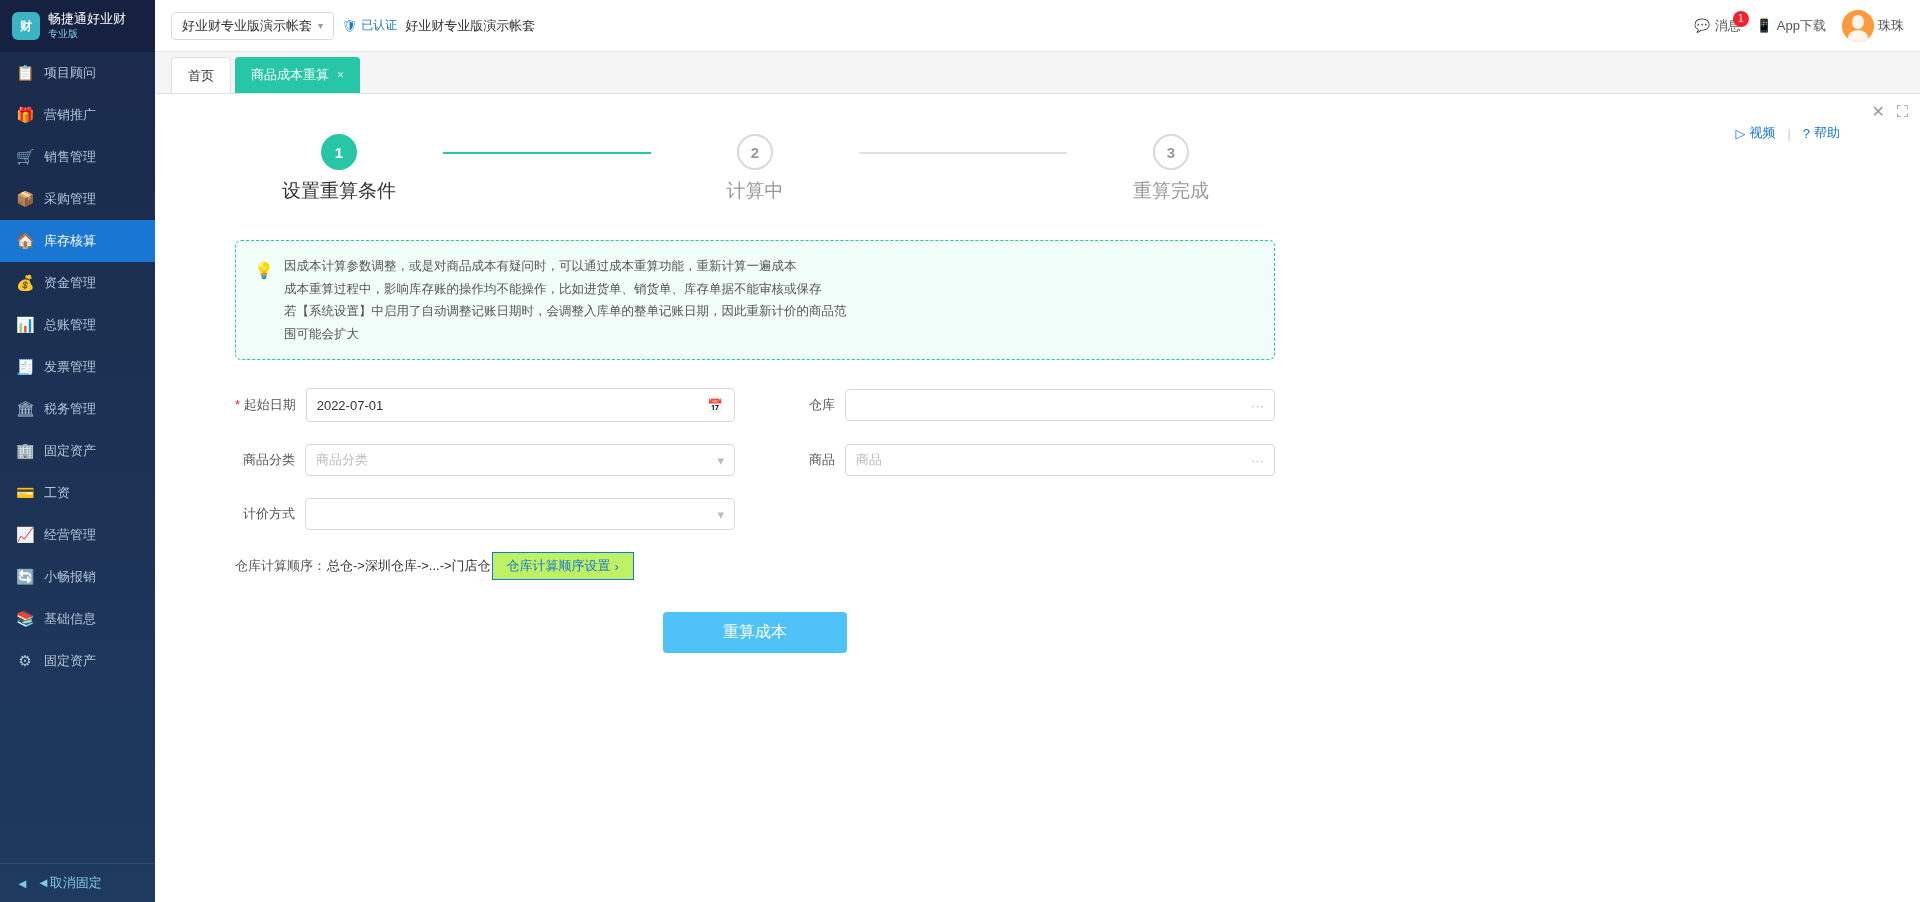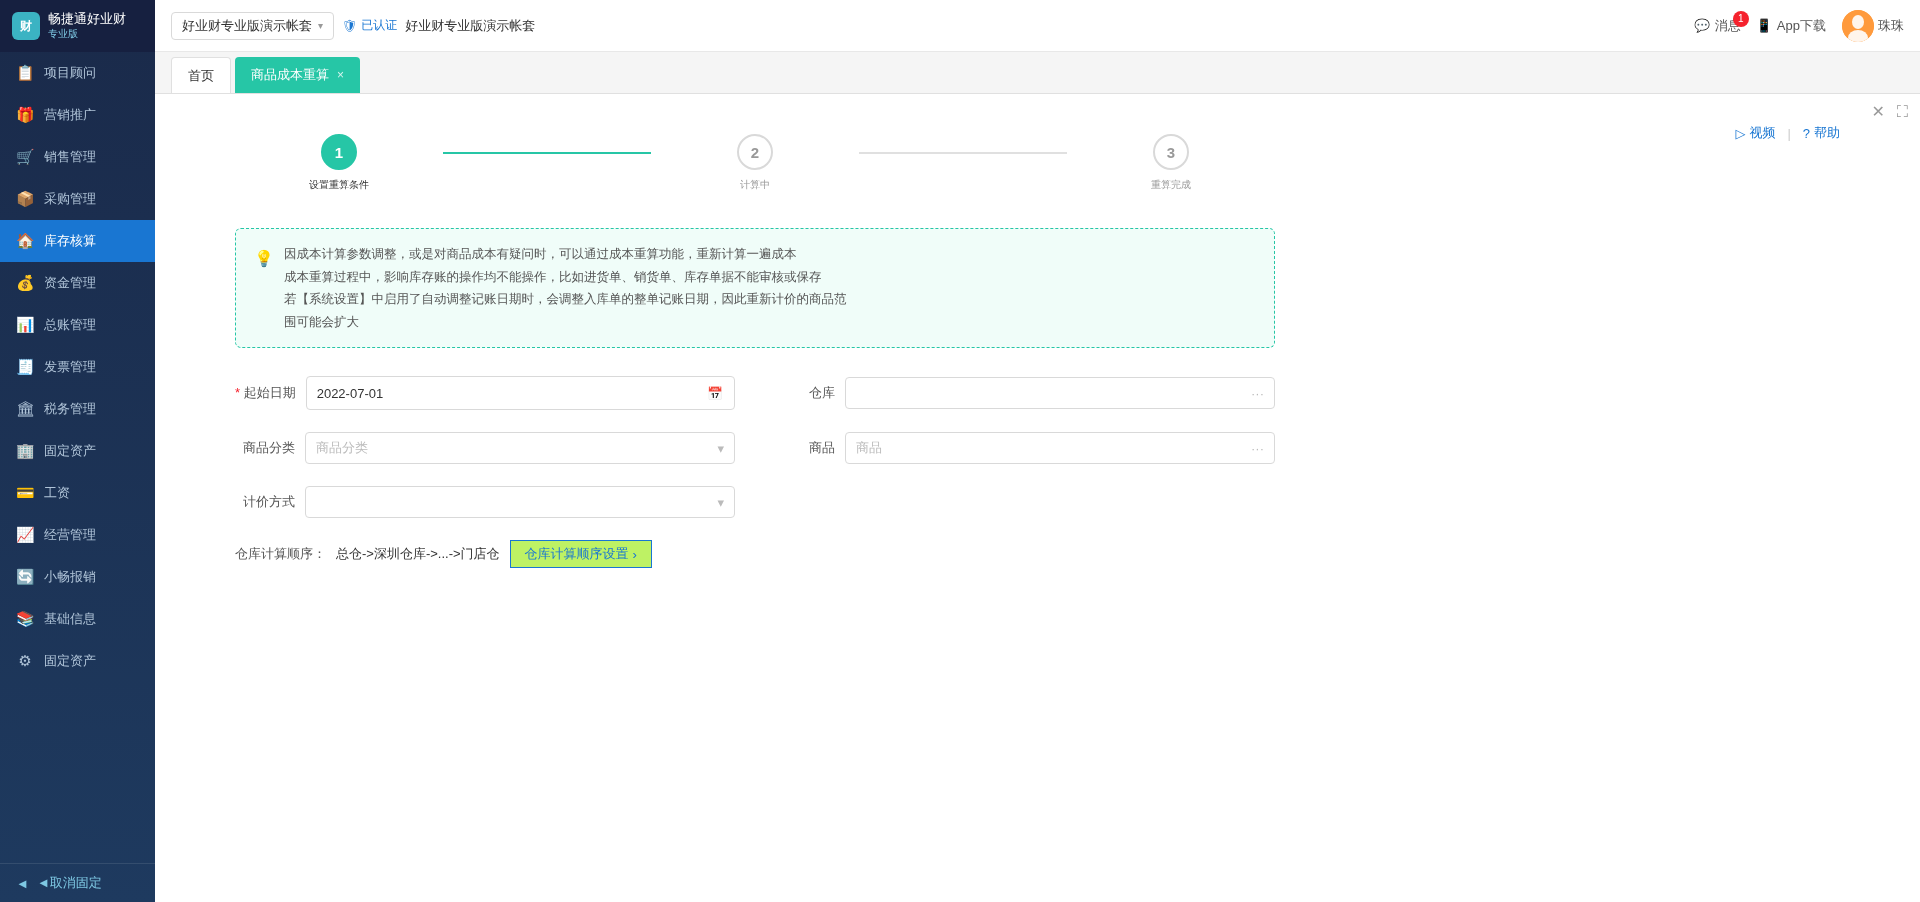--- a/index.html
+++ b/index.html
@@ -177,21 +177,21 @@
       border: 2px solid #d9d9d9;
       background: white;
       color: #999;
       z-index: 2;
     }
     .step-circle.active {
       background: #26c6a6;
       border-color: #26c6a6;
       color: white;
     }
-    .step-label { margin-top: 8px; font-size: 10px; color: #999; }
+    .step-label { margin-top: 8px; font-size: 19px; color: #999; }
     .step-label.active { color: #333; font-weight: 500; }
 
     
     .help-links {
       position: absolute;
       top: 30px; right: 80px;
       display: flex; align-items: center; gap: 12px;
       color: #1976d2; font-size: 13px;
     }
     .help-links span { cursor: pointer; display: flex; align-items: center; gap: 4px; }
@@ -273,21 +273,21 @@
       cursor: pointer;
       color: #bbb;
     }
     .form-select-more-placeholder { flex: 1; color: #bbb; }
 
     
     .warehouse-order-row {
       display: flex;
       align-items: center;
       margin-bottom: 22px;
-      gap: 10px;
+      gap: 1px;
     }
     .warehouse-order-label { color: #555; font-size: 13px; white-space: nowrap; min-width: 70px; text-align: right; }
     .warehouse-order-text { color: #333; font-size: 13px; }
     .warehouse-order-btn {
       border: 1px solid #1976d2;
       color: #1976d2;
       border-radius: 0;
       padding: 4px 14px;
       cursor: pointer;
       font-size: 13px;
@@ -563,17 +563,18 @@
           <span class="warehouse-order-label">仓库计算顺序：</span>
           <span class="warehouse-order-text">总仓-&gt;深圳仓库-&gt;...-&gt;门店仓</span>
           <button class="warehouse-order-btn">
             <span>仓库计算顺序设置</span>
             <span>›</span>
           </button>
         </div>
       </div>
 
       <div class="recalc-section">
+        <button class="recalc-btn">重算成本</button>
       </div>
 
     </div>
   </div>
 </div>
 
 </body></html>

